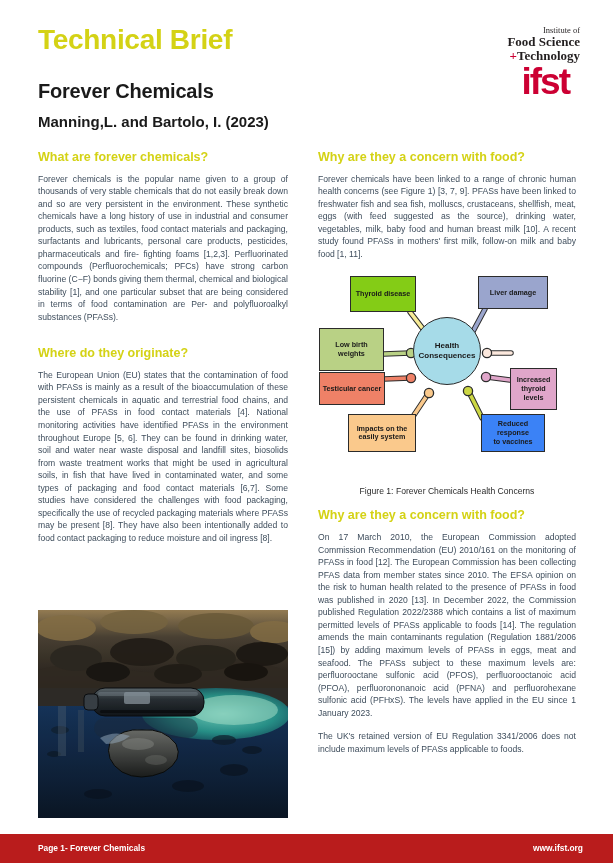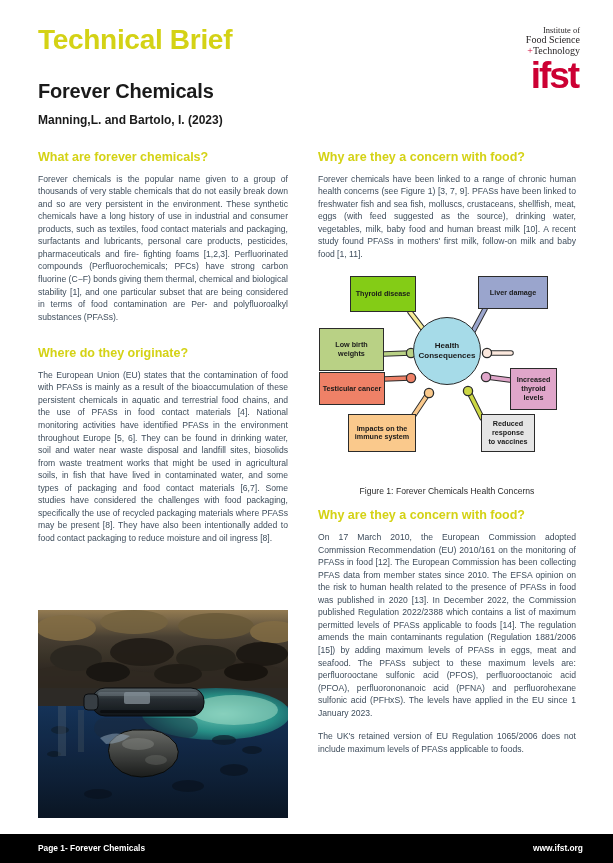--- a/index.html
+++ b/index.html
@@ -34,21 +34,21 @@
     position: absolute;
     left: 38px; top: 80px;
     font-size: 20px;
     font-weight: bold;
     color: #1a1a1a;
     letter-spacing: -0.2px;
   }
   #authors {
     position: absolute;
     left: 38px; top: 113px;
-    font-size: 12px;
+    font-size: 15px;
     font-weight: bold;
     color: #1a1a1a;
   }
 
   
   #logo {
     position: absolute;
     right: 30px; top: 26px;
     display: flex;
     align-items: center;
@@ -61,23 +61,23 @@
     margin-right: 3px;
     padding-bottom: 1px;
   }
   .logo-line1 {
     font-size: 8.5px;
     color: #231f20;
     font-weight: normal;
     font-family: "Liberation Serif", serif;
   }
   .logo-line2, .logo-line3 {
-    font-size: 10px;
+    font-size: 13px;
     color: #231f20;
-    font-weight: normal;
+    font-weight: bold;
     font-family: "Liberation Serif", serif;
   }
   .logo-line3 .plus { color: #cc0033; }
   #logo-mark {
     font-size: 37px;
     font-weight: bold;
     color: #cc0033;
     letter-spacing: -2px;
     line-height: 0.95;
     font-family: "Liberation Sans", sans-serif;
@@ -171,21 +171,21 @@
     pointer-events: none;
   }
 
   
   #footer {
     position: absolute;
     left: 0;
     bottom: 0;
     width: 613px;
     height: 29px;
-    background: #000000;
+    background: #b91c1c;
   }
   #footer-left {
     position: absolute;
     left: 38px; top: 9px;
     font-size: 8.4px;
     font-weight: bold;
     color: #ffffff;
   }
   #footer-right {
     position: absolute;
@@ -381,38 +381,38 @@
         <span style="white-space:pre-line;">Testicular cancer</span>
       </div>
 
       <div class="node" style="left:192px; top:97px; width:47px; height:42px; background:#e0a6ca;">
         <span style="white-space:pre-line;">Increased
 thyroid levels</span>
       </div>
 
       <div class="node" style="left:30px; top:143px; width:68px; height:38px; background:#fac98c;">
         <span style="white-space:pre-line;">Impacts on the
-immune system</span>
-      </div>
-
-      <div class="node" style="left:163px; top:143px; width:54px; height:38px; background:#e5e5e5;">
+easily system</span>
+      </div>
+
+      <div class="node" style="left:163px; top:143px; width:64px; height:38px; background:#3b82f6;">
         <span style="white-space:pre-line;">Reduced response
 to vaccines</span>
       </div>
 
     </div>
     <div id="figure-caption">Figure 1: Forever Chemicals Health Concerns</div>
   </div>
 
   <div class="spacer-12"></div>
 
   <div class="block">
     <h2 class="section-head">Why are they a concern with food?</h2>
     <p class="body-text">On 17 March 2010, the European Commission adopted Commission Recommendation (EU) 2010/161 on the monitoring of PFASs in food [12]. The European Commission has been collecting PFAS data from member states since 2010. The EFSA opinion on the risk to human health related to the presence of PFASs in food was published in 2020 [13]. In December 2022, the Commission published Regulation 2022/2388 which contains a list of maximum permitted levels of PFASs applicable to foods [14]. The regulation amends the main contaminants regulation (Regulation 1881/2006 [15]) by adding maximum levels of PFASs in eggs, meat and seafood. The PFASs subject to these maximum levels are: perfluorooctane sulfonic acid (PFOS), perfluorooctanoic acid (PFOA), perfluorononanoic acid (PFNA) and perfluorohexane sulfonic acid (PFHxS). The levels have applied in the EU since 1 January 2023.</p>
-    <p class="body-text">The UK's retained version of EU Regulation 1065/2006 does not include maximum levels of PFASs applicable to foods.</p>
+    <p class="body-text">The UK's retained version of EU Regulation 3341/2006 does not include maximum levels of PFASs applicable to foods.</p>
   </div>
 
 </div>
 
 <div id="footer">
   <div id="footer-left">Page 1- Forever Chemicals</div>
   <div id="footer-right">www.ifst.org</div>
 </div>
 
 </body></html>

